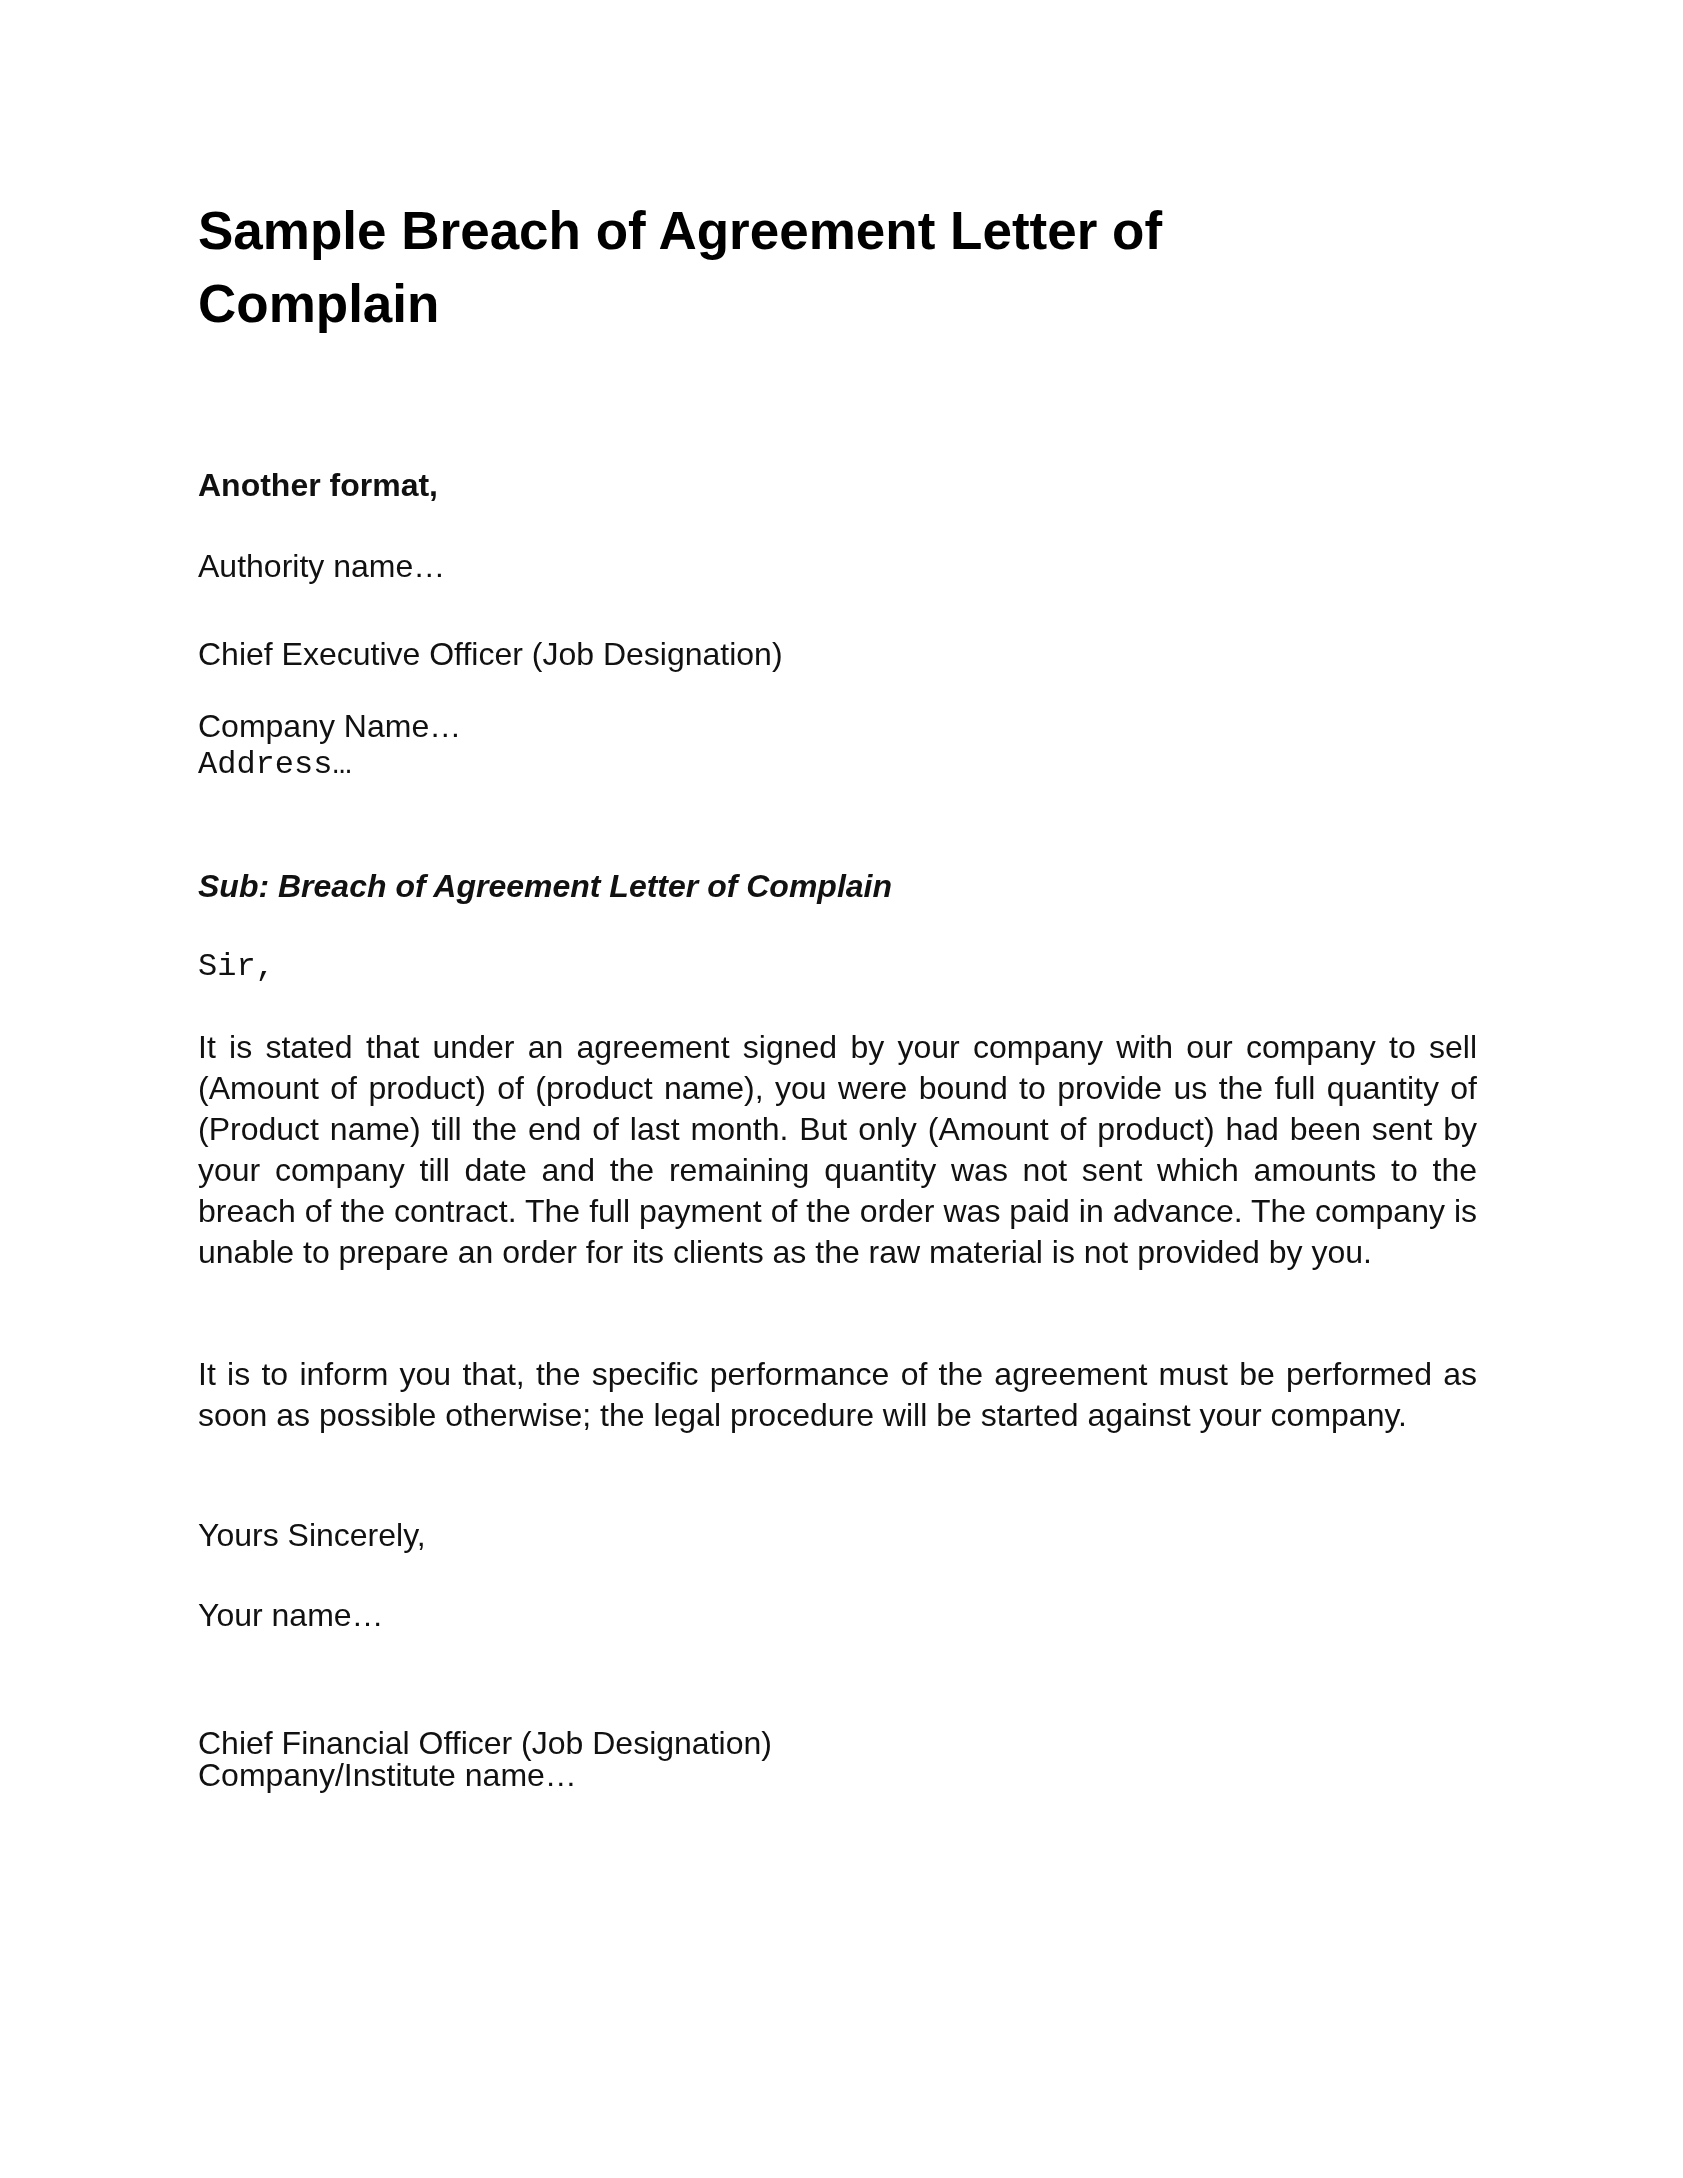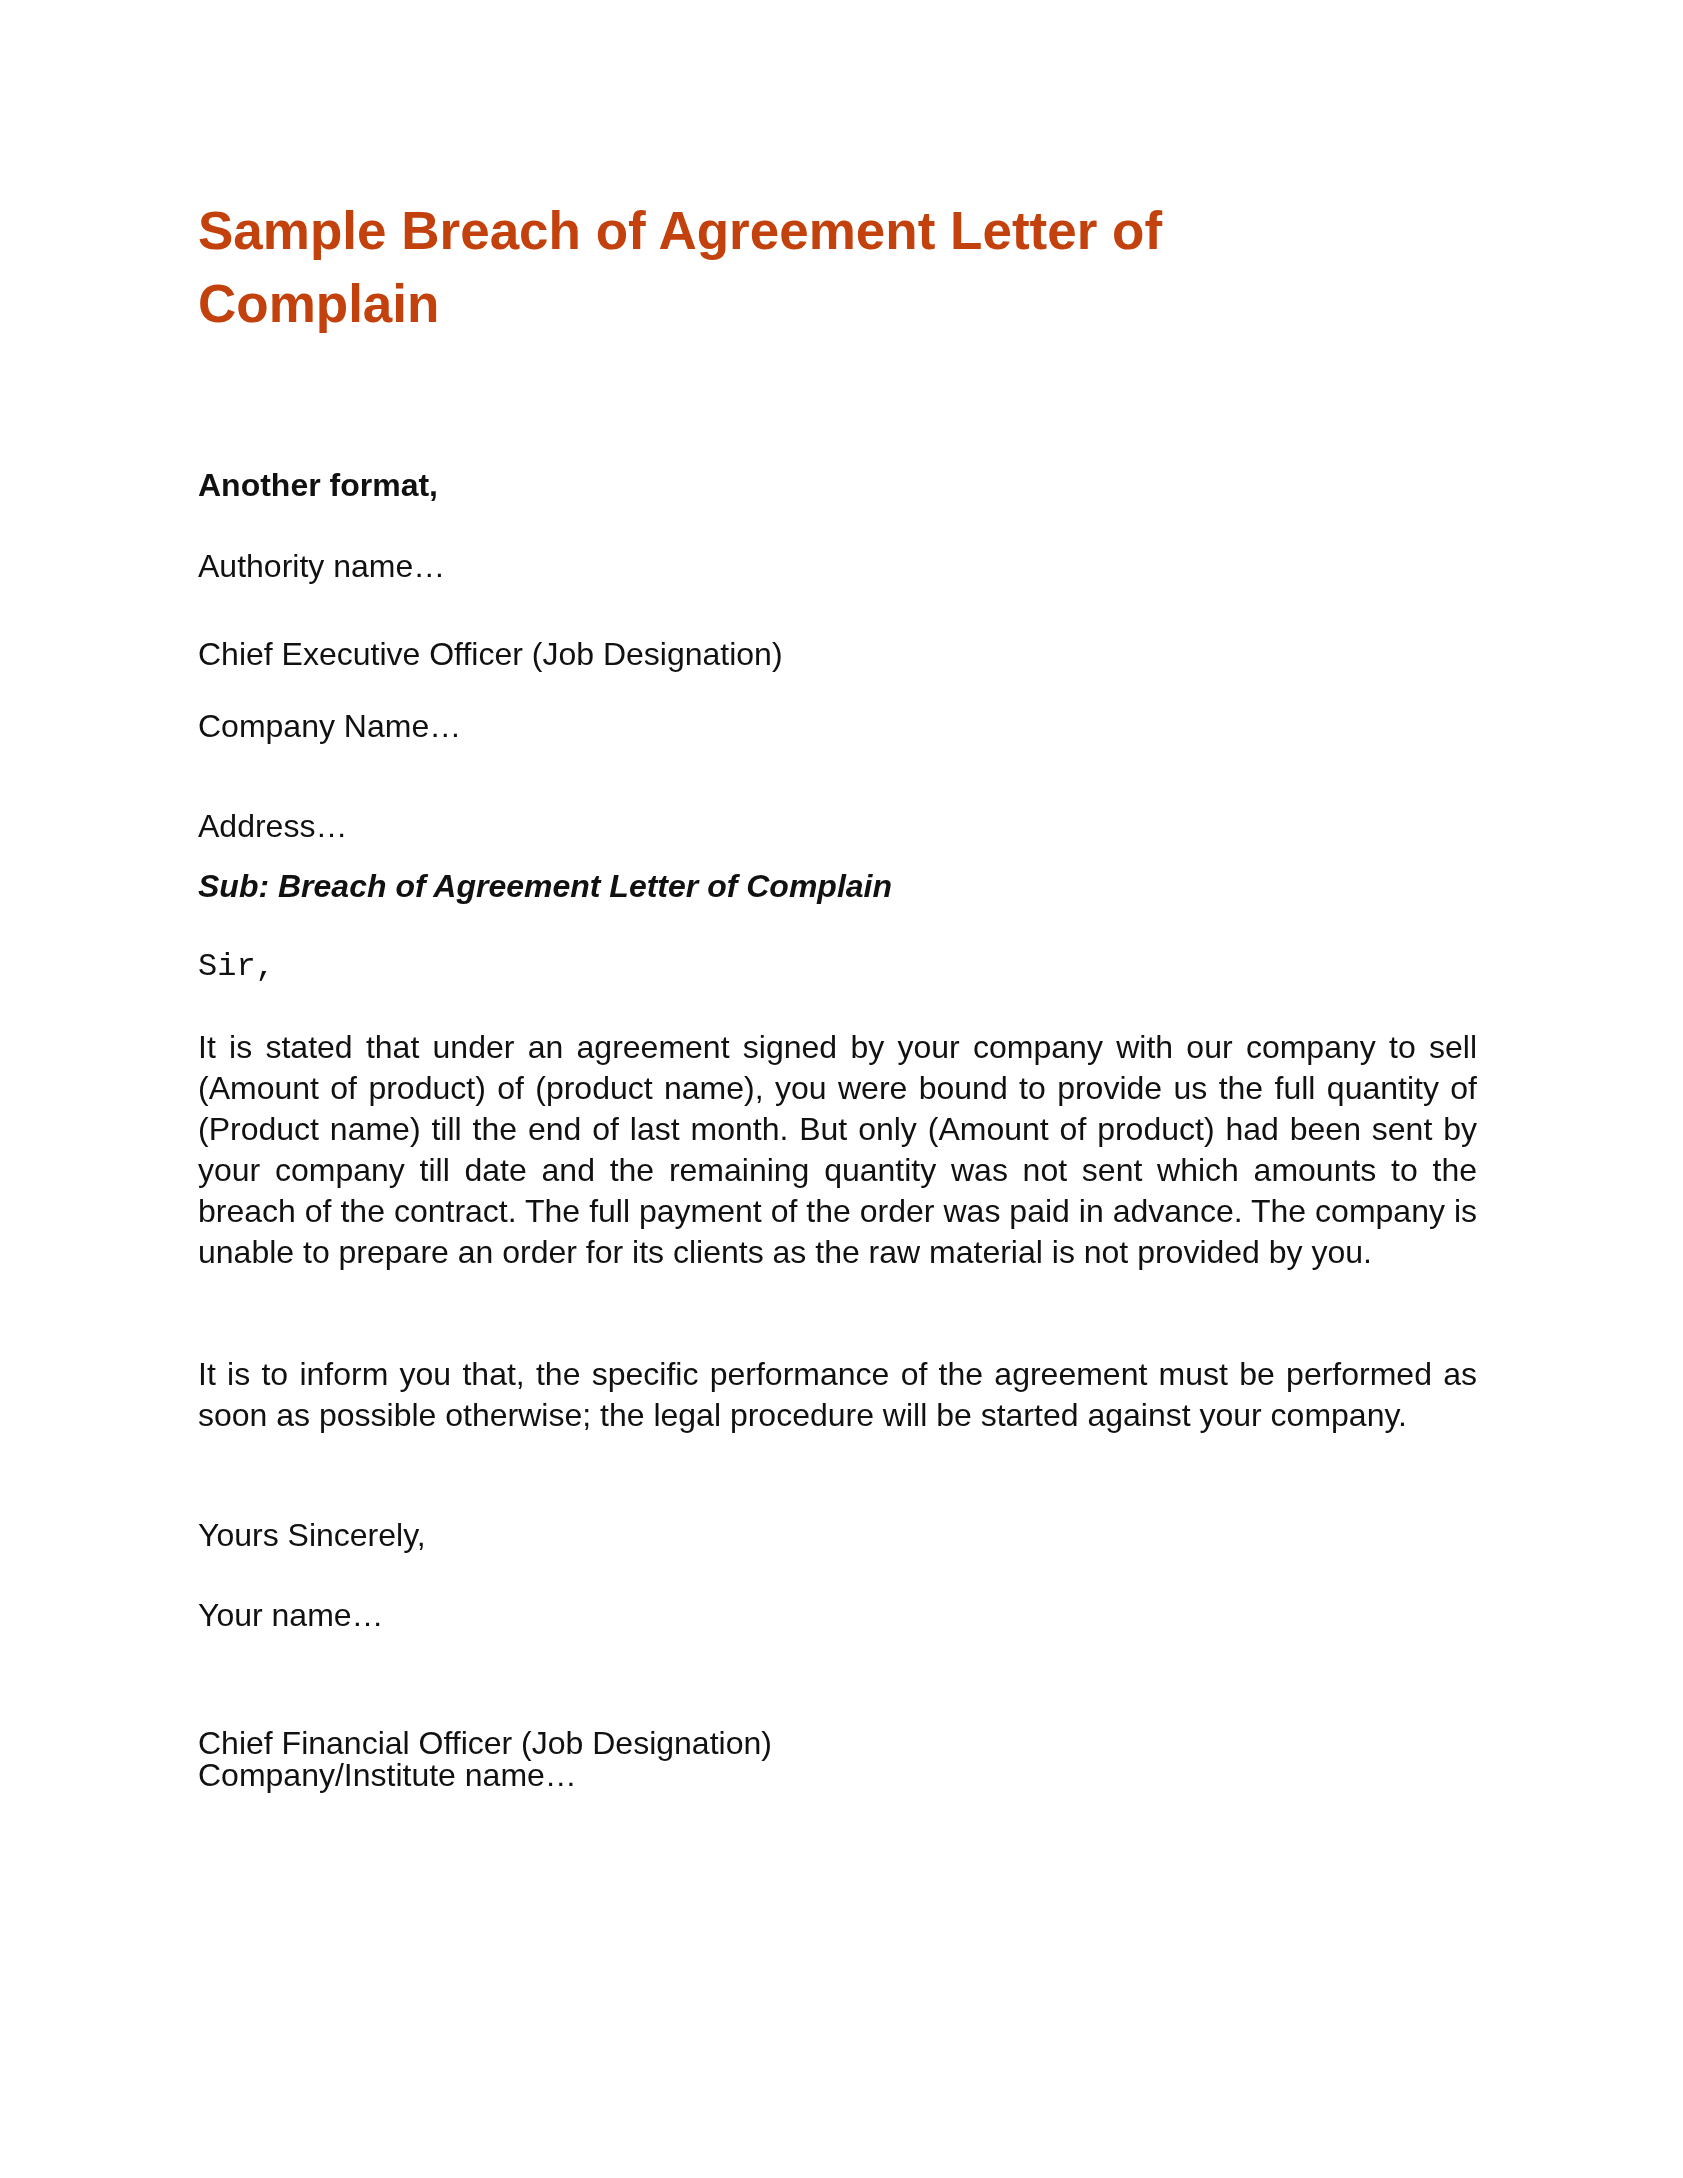--- a/index.html
+++ b/index.html
@@ -3,21 +3,21 @@
 <meta charset="utf-8">
 <style>
   html, body { margin: 0; padding: 0; background: #ffffff; }
   body { width: 1683px; height: 2178px; position: relative; overflow: hidden; }
   .page {
     position: absolute; left: 198px; top: 0; width: 1279px;
     font-family: "Liberation Sans", sans-serif; color: #111111;
   }
   .title {
     position: absolute; top: 194px; left: 0; width: 1089px;
-    font-size: 53px; font-weight: bold; color: #c2410c;
+    font-size: 53px; font-weight: bold; color: #000000;
     line-height: 73px; margin: 0;
   }
   .line {
     position: absolute; left: 0; font-size: 32px; line-height: 41px; margin: 0;
     white-space: nowrap;
   }
   .bold { font-weight: bold; }
   .bi { font-weight: bold; font-style: italic; }
   .para {
     position: absolute; left: 0; width: 1279px; font-size: 32px; line-height: 41px;
@@ -28,21 +28,21 @@
 <body>
 
 <div class="page">
   <h1 class="title">Sample Breach of Agreement Letter of Complain</h1>
 
   <p class="line bold" style="top:465px;">Another format,</p>
 
   <p class="line" style="top:546px;">Authority name…</p>
   <p class="line" style="top:634px;">Chief Executive Officer (Job Designation)</p>
   <p class="line" style="top:706px;">Company Name…</p>
-  <p class="line" style="top:806px;">Address…</p>
+  <p class="line" style="top:744px;font-family:Liberation Mono, monospace;">Address…</p>
 
   <p class="line bi" style="top:866px;">Sub: Breach of Agreement Letter of Complain</p>
 
   <p class="line" style="top:946px;font-family:Liberation Mono, monospace;">Sir,</p>
 
   <p class="para" style="top:1027px;">It is stated that under an agreement signed by your company with our company to sell (Amount of product) of (product name), you were bound to provide us the full quantity of (Product name) till the end of last month. But only (Amount of product) had been sent by your company till date and the remaining quantity was not sent which amounts to the breach of the contract. The full payment of the order was paid in advance. The company is unable to prepare an order for its clients as the raw material is not provided by you.</p>
 
   <p class="para" style="top:1354px;">It is to inform you that, the specific performance of the agreement must be performed as soon as possible otherwise; the legal procedure will be started against your company.</p>
 
   <p class="line" style="top:1515px;text-align:right;">Yours Sincerely,</p>

